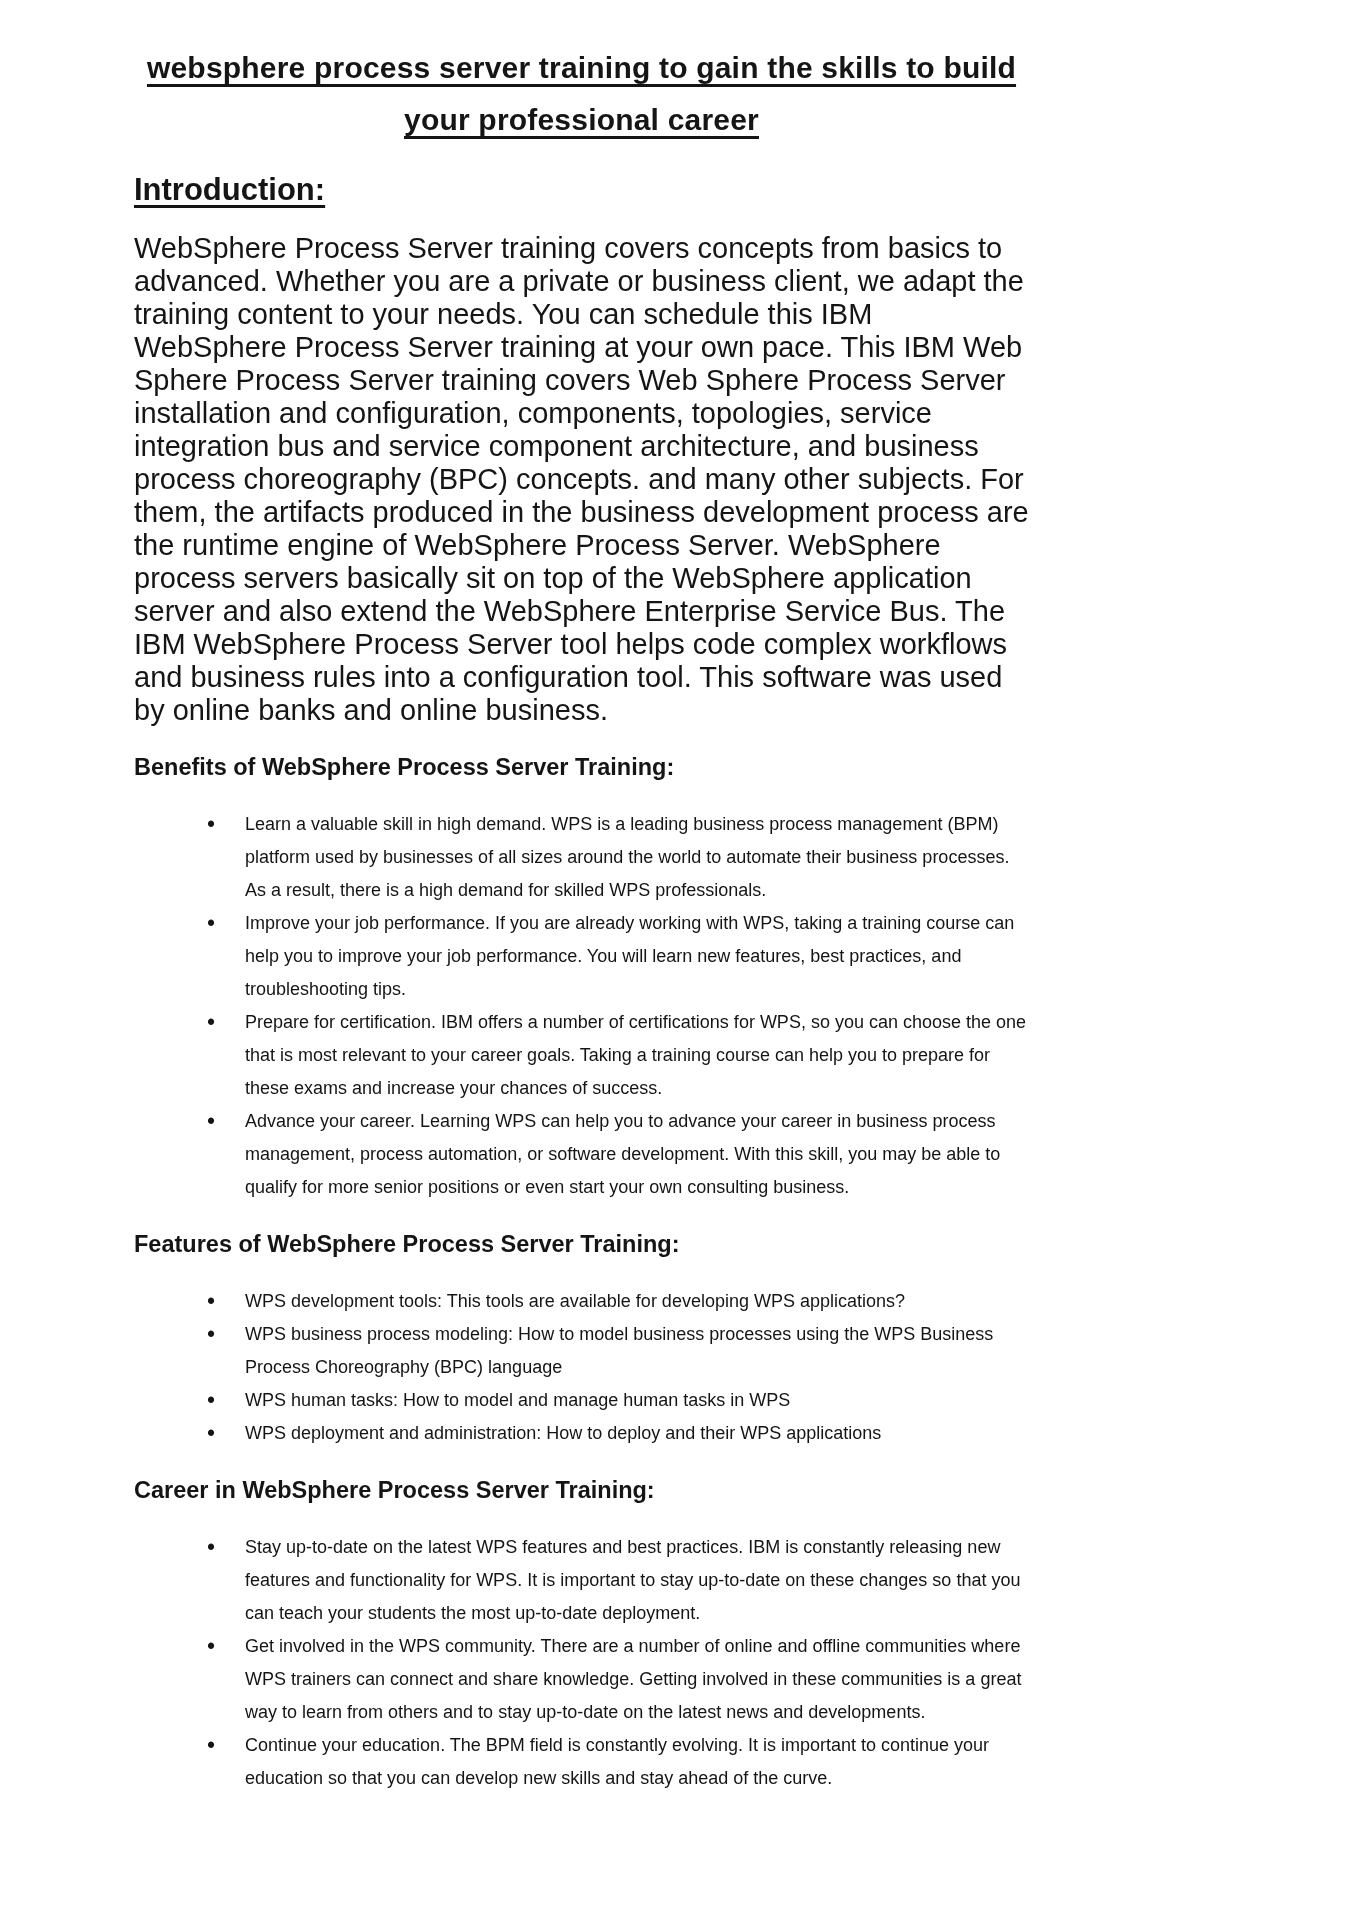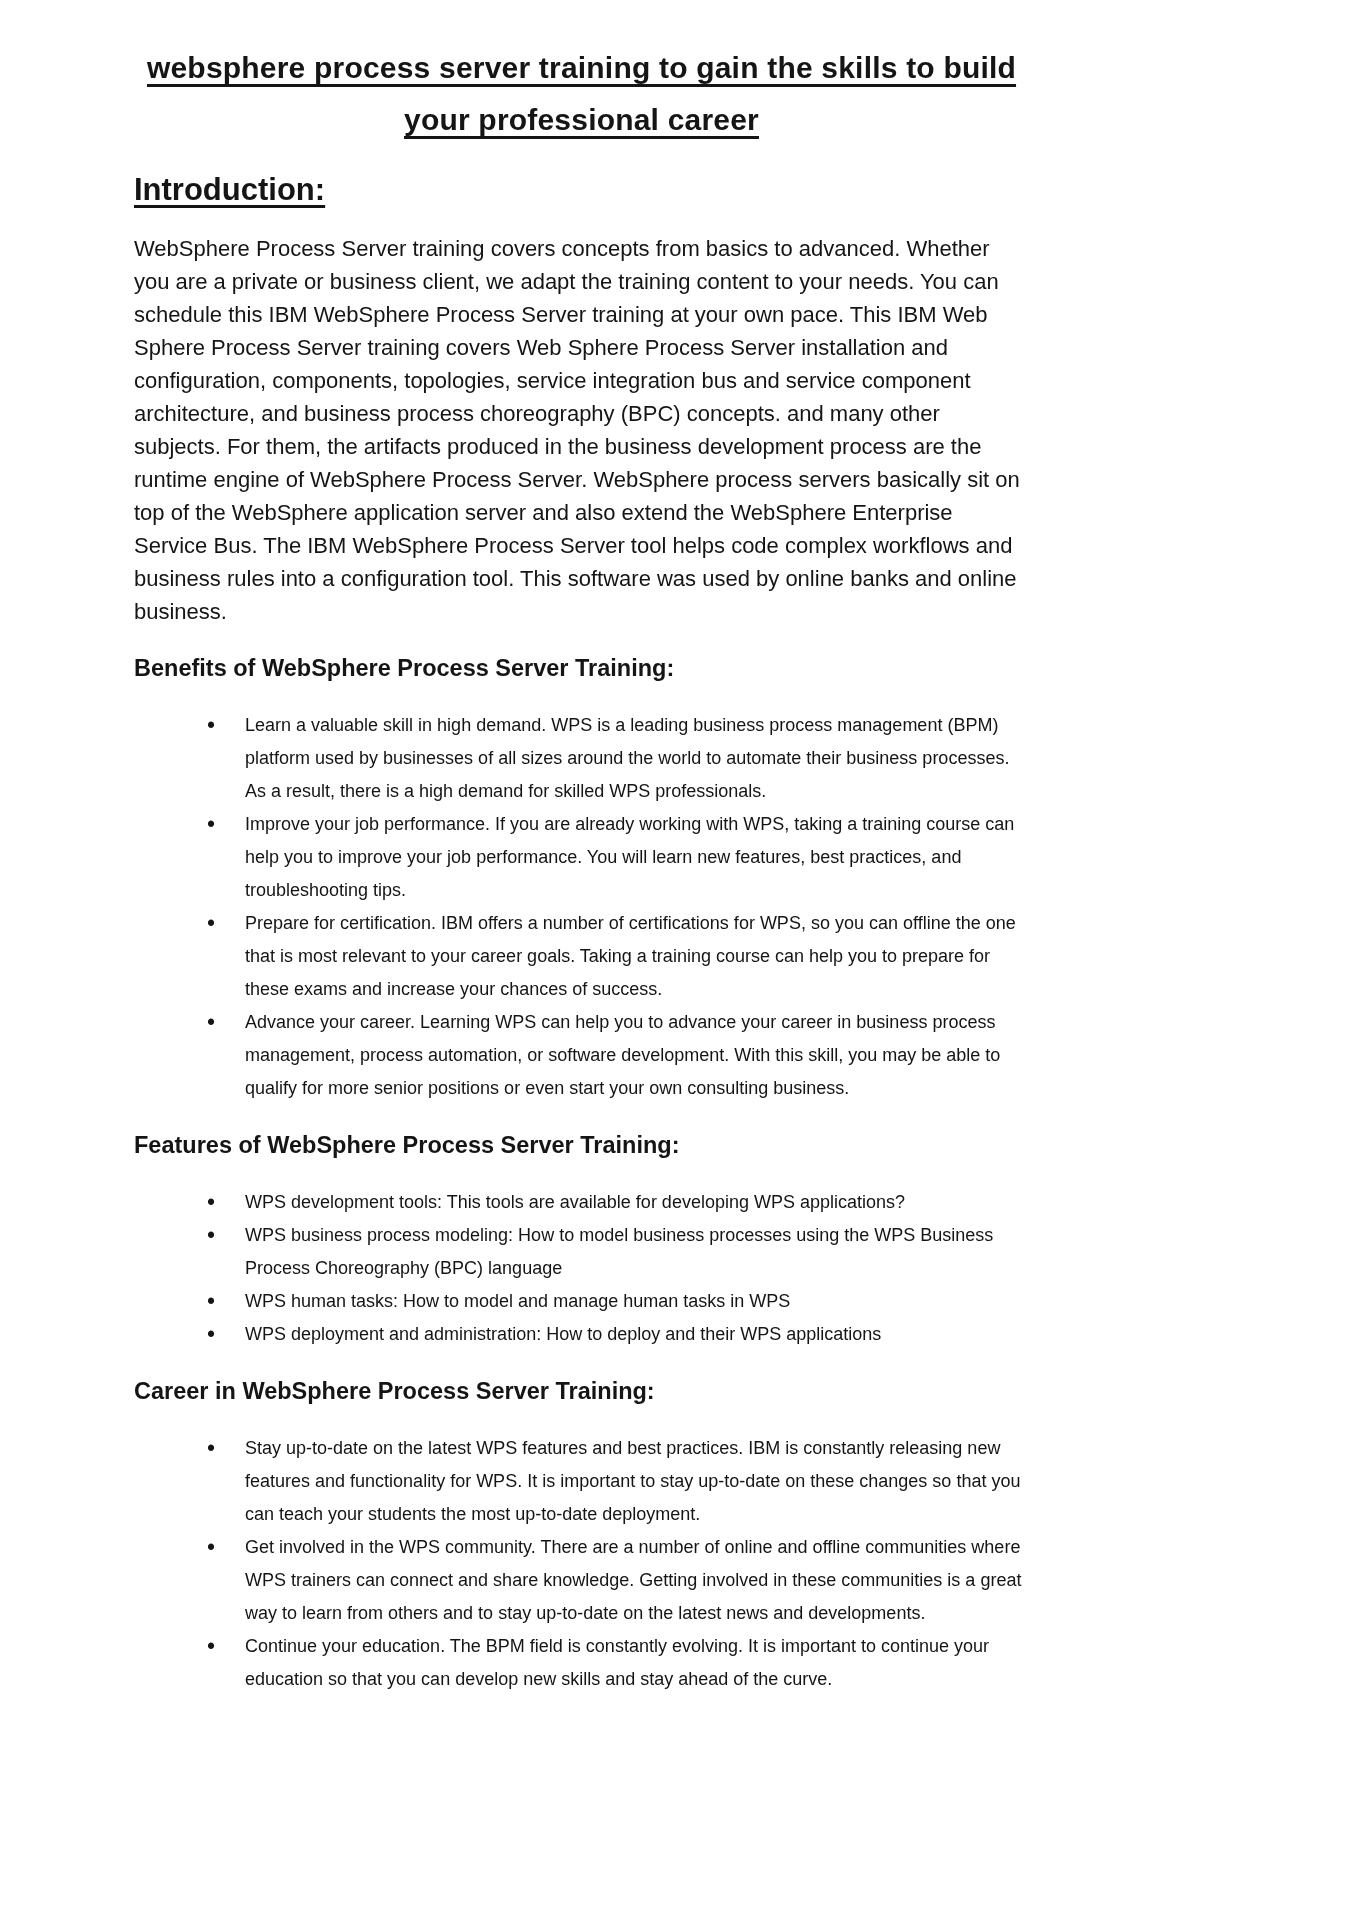--- a/index.html
+++ b/index.html
@@ -37,21 +37,21 @@
     font-size: 31px;
     font-weight: 700;
     line-height: 40px;
     text-decoration: underline;
     text-decoration-thickness: 3px;
     text-underline-offset: 5px;
   }
   .intro-paragraph {
     margin: 22px 0 0 0;
     max-width: 1048px;
-    font-size: 22px;
+    font-size: 29px;
     line-height: 33px;
   }
   .h-section {
     margin: 24px 0 0 0;
     font-size: 23.5px;
     font-weight: 700;
     line-height: 33px;
     text-decoration-thickness: 2px;
     text-underline-offset: 4px;
   }
@@ -83,21 +83,21 @@
 
   <h2 class="h-major">Introduction:</h2>
 
   <p class="intro-paragraph">WebSphere Process Server training covers concepts from basics to advanced. Whether you are a private or business client, we adapt the training content to your needs. You can schedule this IBM WebSphere Process Server training at your own pace. This IBM Web Sphere Process Server training covers Web Sphere Process Server installation and configuration, components, topologies, service integration bus and service component architecture, and business process choreography (BPC) concepts. and many other subjects. For them, the artifacts produced  in the business development process are the runtime engine of WebSphere Process Server. WebSphere process servers basically sit on top of the WebSphere application server and also extend the WebSphere Enterprise Service Bus. The IBM WebSphere Process Server tool helps code complex workflows and business rules into a configuration tool. This software was used by online banks and online business.</p>
 
   <h3 class="h-section">Benefits of WebSphere Process Server Training:</h3>
 
   <ul class="doc-list">
     <li>Learn a valuable skill in high demand. WPS is a leading business process management (BPM) platform used by businesses of all sizes around the world to automate their business processes. As a result, there is a high demand for skilled WPS professionals.</li>
     <li>Improve your job performance. If you are already working with WPS, taking a training course can help you to improve your job performance. You will learn new features, best practices, and troubleshooting tips.</li>
-    <li>Prepare for certification. IBM offers a number of certifications for WPS, so you can offline the one that is most relevant to your career goals. Taking a training course can help you to prepare for these exams and increase your chances of success.</li>
+    <li>Prepare for certification. IBM offers a number of certifications for WPS, so you can choose the one that is most relevant to your career goals. Taking a training course can help you to prepare for these exams and increase your chances of success.</li>
     <li>Advance your career. Learning WPS can help you to advance your career in business process management, process automation, or software development. With this skill, you may be able to qualify for more senior positions or even start your own consulting business.</li>
   </ul>
 
   <h3 class="h-section">Features of WebSphere Process Server Training:</h3>
 
   <ul class="doc-list">
     <li>WPS development tools: This tools are available for developing WPS applications?</li>
     <li>WPS business process modeling: How to model business processes using the WPS Business Process Choreography (BPC) language</li>
     <li>WPS human tasks: How to model and manage human tasks in WPS</li>
     <li>WPS deployment and administration: How to deploy and their WPS applications</li>

